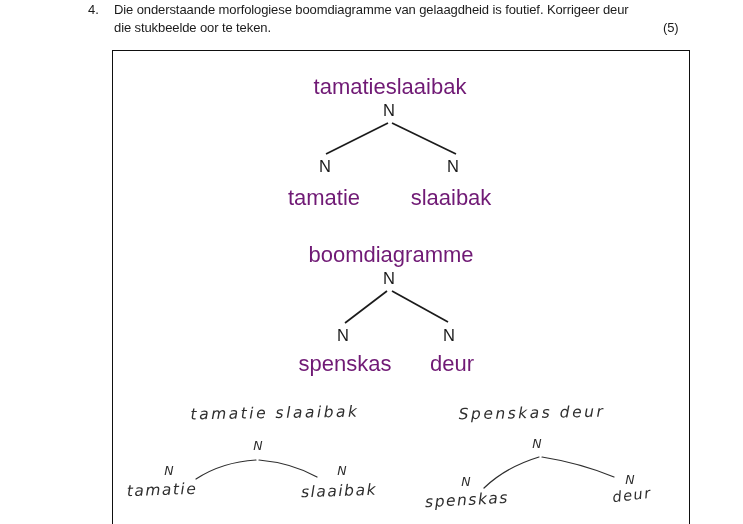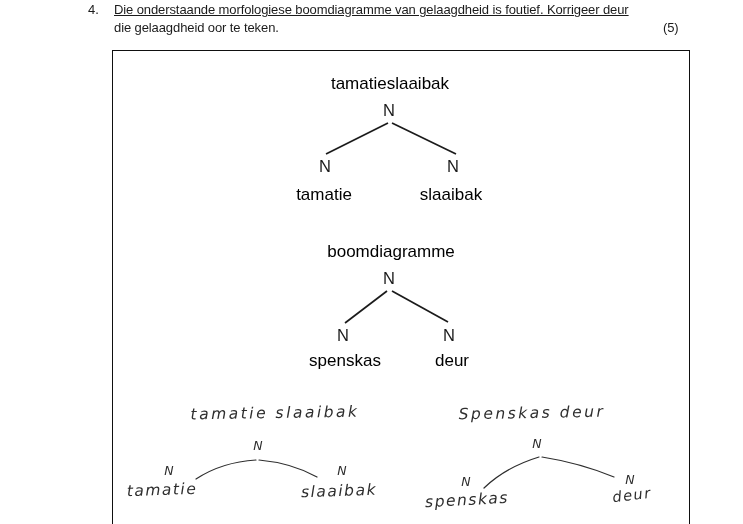--- a/index.html
+++ b/index.html
@@ -9,21 +9,21 @@
     position: relative;
     width: 743px;
     height: 524px;
     background: #ffffff;
     overflow: hidden;
     color: #1b1b1b;
   }
   .abs { position: absolute; white-space: nowrap; }
   .ctr { transform: translateX(-50%); }
   .q-text { font-size: 13px; line-height: 18px; letter-spacing: -0.1px; color: #1b1b1b; }
-  .tree-word  { font-size: 17px; color: #000000; }
+  .tree-word  { font-size: 22px; color: #701a75; }
   .tree-node  { font-size: 16.5px; color: #1b1b1b; }
   .hand {
     font-family: "DejaVu Sans", sans-serif;
     font-style: italic;
     color: #2e2e2e;
   }
   .hand-title { font-size: 15.5px; letter-spacing: 2.5px; }
   .hand-node  { font-size: 12.5px; letter-spacing: 0; }
   .hand-word  { font-size: 15.5px; letter-spacing: 1.5px; }
   #frame {
@@ -41,22 +41,22 @@
   }
   .print-branch { stroke: #1b1b1b; stroke-width: 1.7; fill: none; }
   .hand-branch  { stroke: #2e2e2e; stroke-width: 1.2; fill: none; stroke-linecap: round; }
 </style>
 </head>
 <body>
 
 <div id="page">
 
   <div class="abs q-text" style="left:88px; top:1px;">4.</div>
-  <div class="abs q-text" style="left:114px; top:1px;text-decoration:underline;">Die onderstaande morfologiese boomdiagramme van gelaagdheid is foutief. Korrigeer deur</div>
-  <div class="abs q-text" style="left:114px; top:19px;">die gelaagdheid oor te teken.</div>
+  <div class="abs q-text" style="left:114px; top:1px;">Die onderstaande morfologiese boomdiagramme van gelaagdheid is foutief. Korrigeer deur</div>
+  <div class="abs q-text" style="left:114px; top:19px;">die stukbeelde oor te teken.</div>
   <div class="abs q-text" style="left:663px; top:19px;">(5)</div>
 
   <div id="frame"></div>
 
   <svg class="lines" viewBox="0 0 743 524">
 
     <line class="print-branch" x1="388" y1="123" x2="326" y2="154"></line>
     <line class="print-branch" x1="392" y1="123" x2="456" y2="154"></line>
 
     <line class="print-branch" x1="387" y1="291" x2="345" y2="323"></line>

